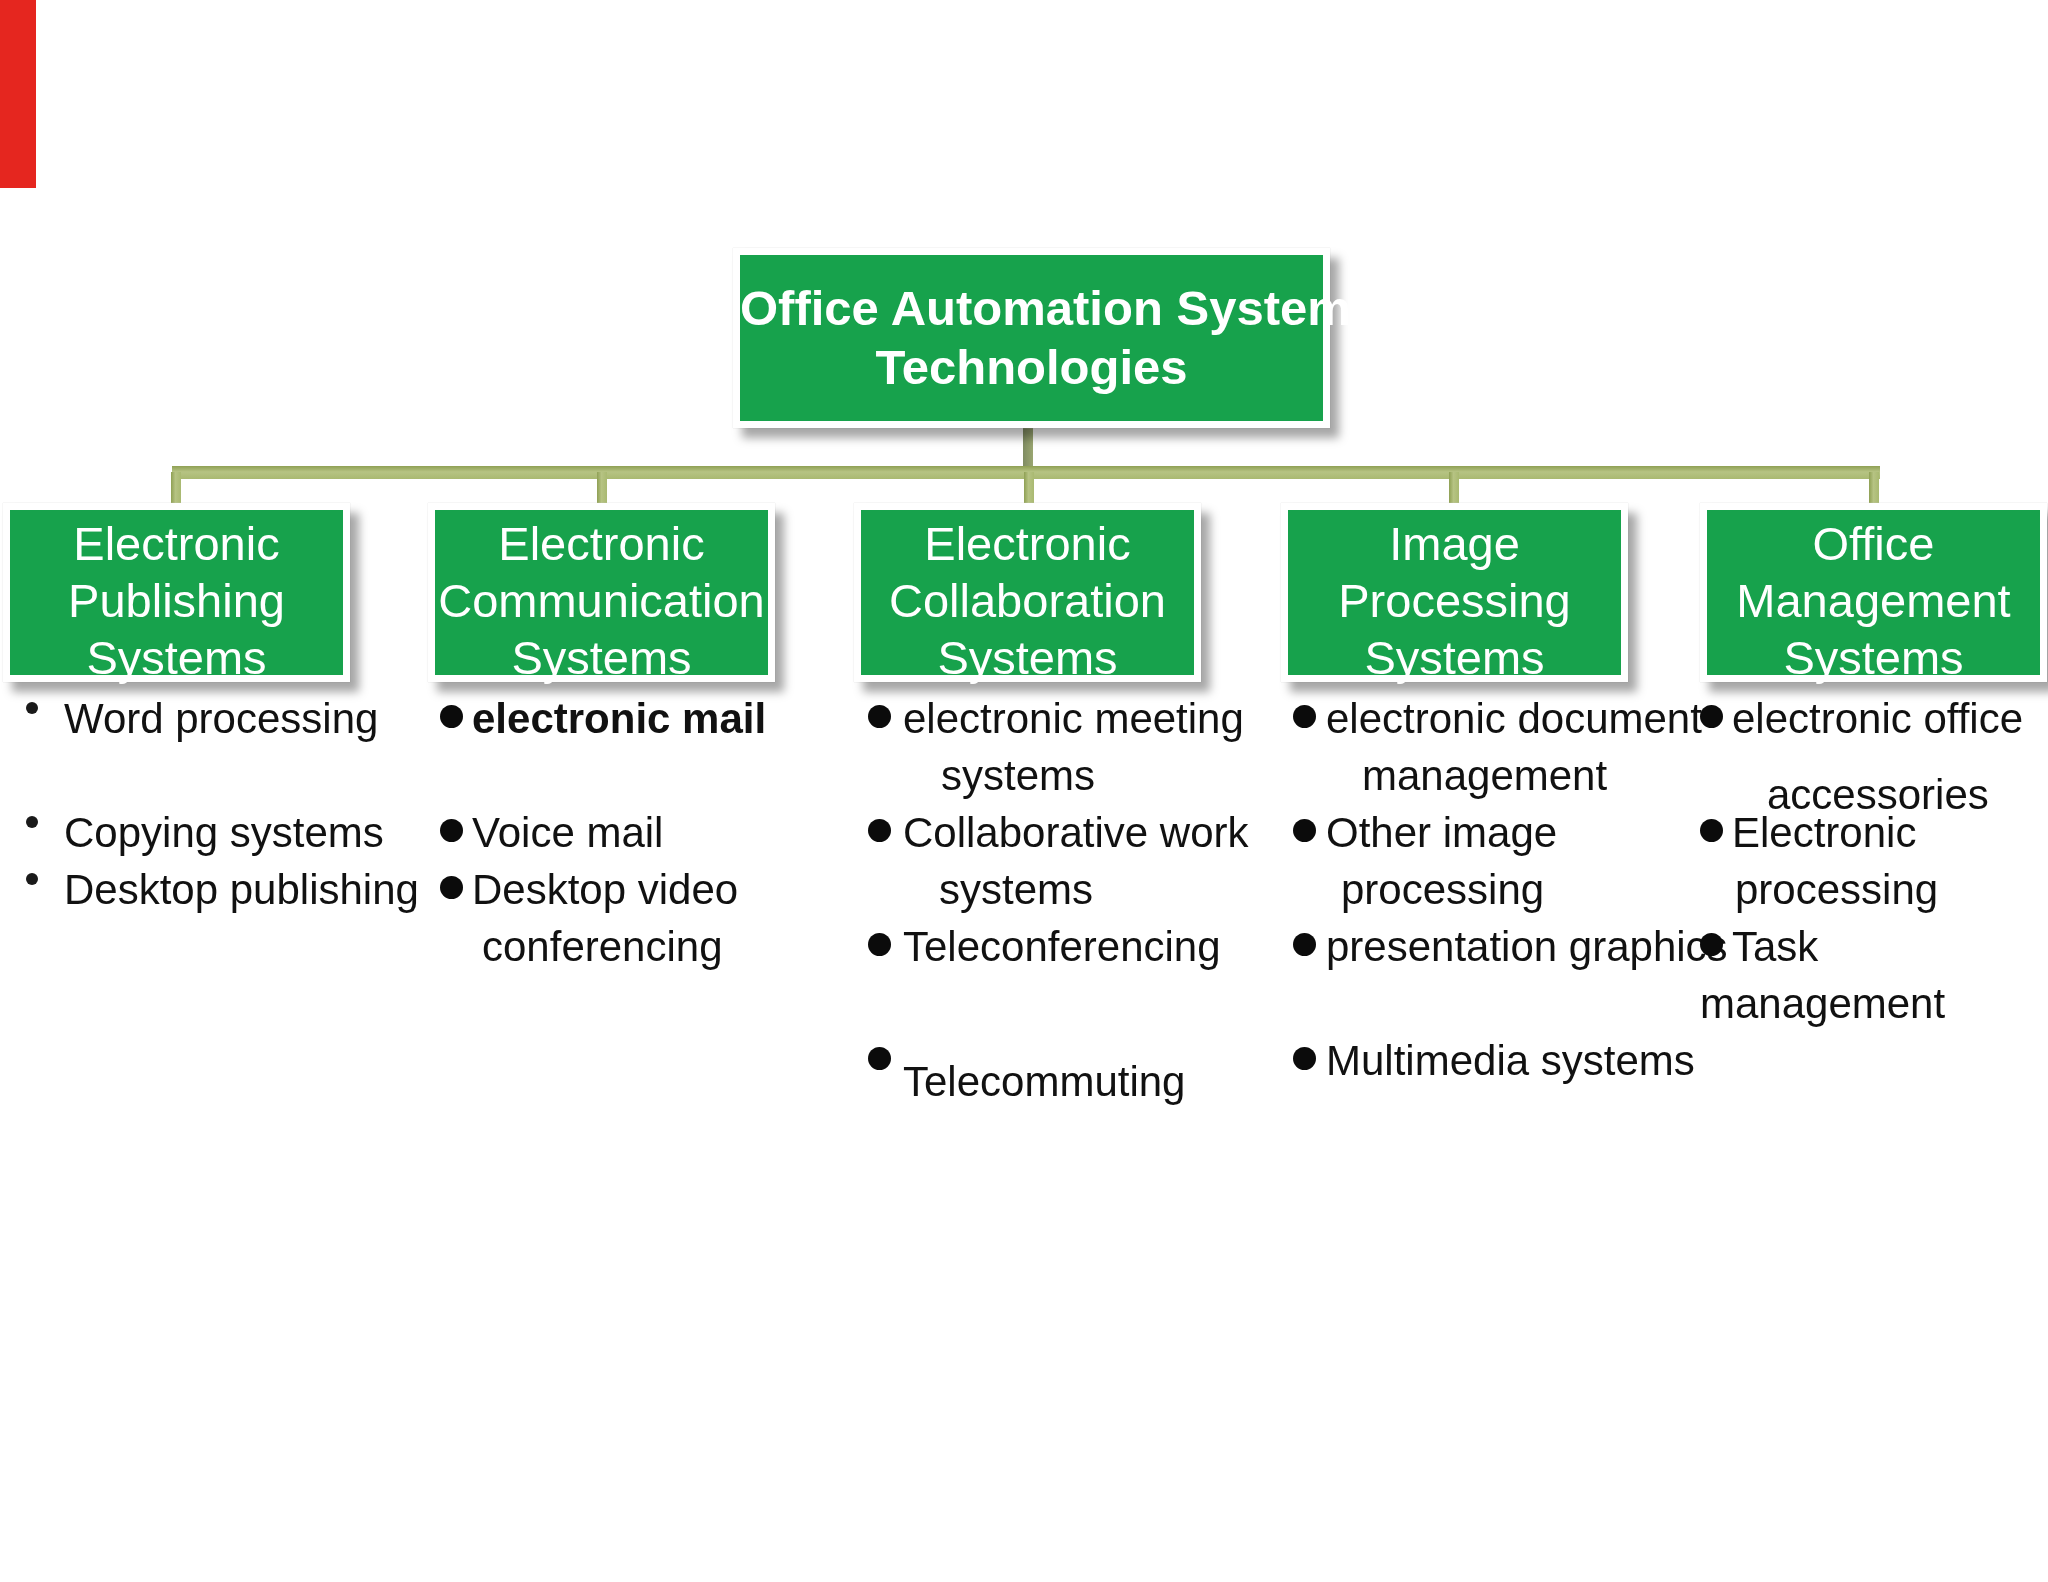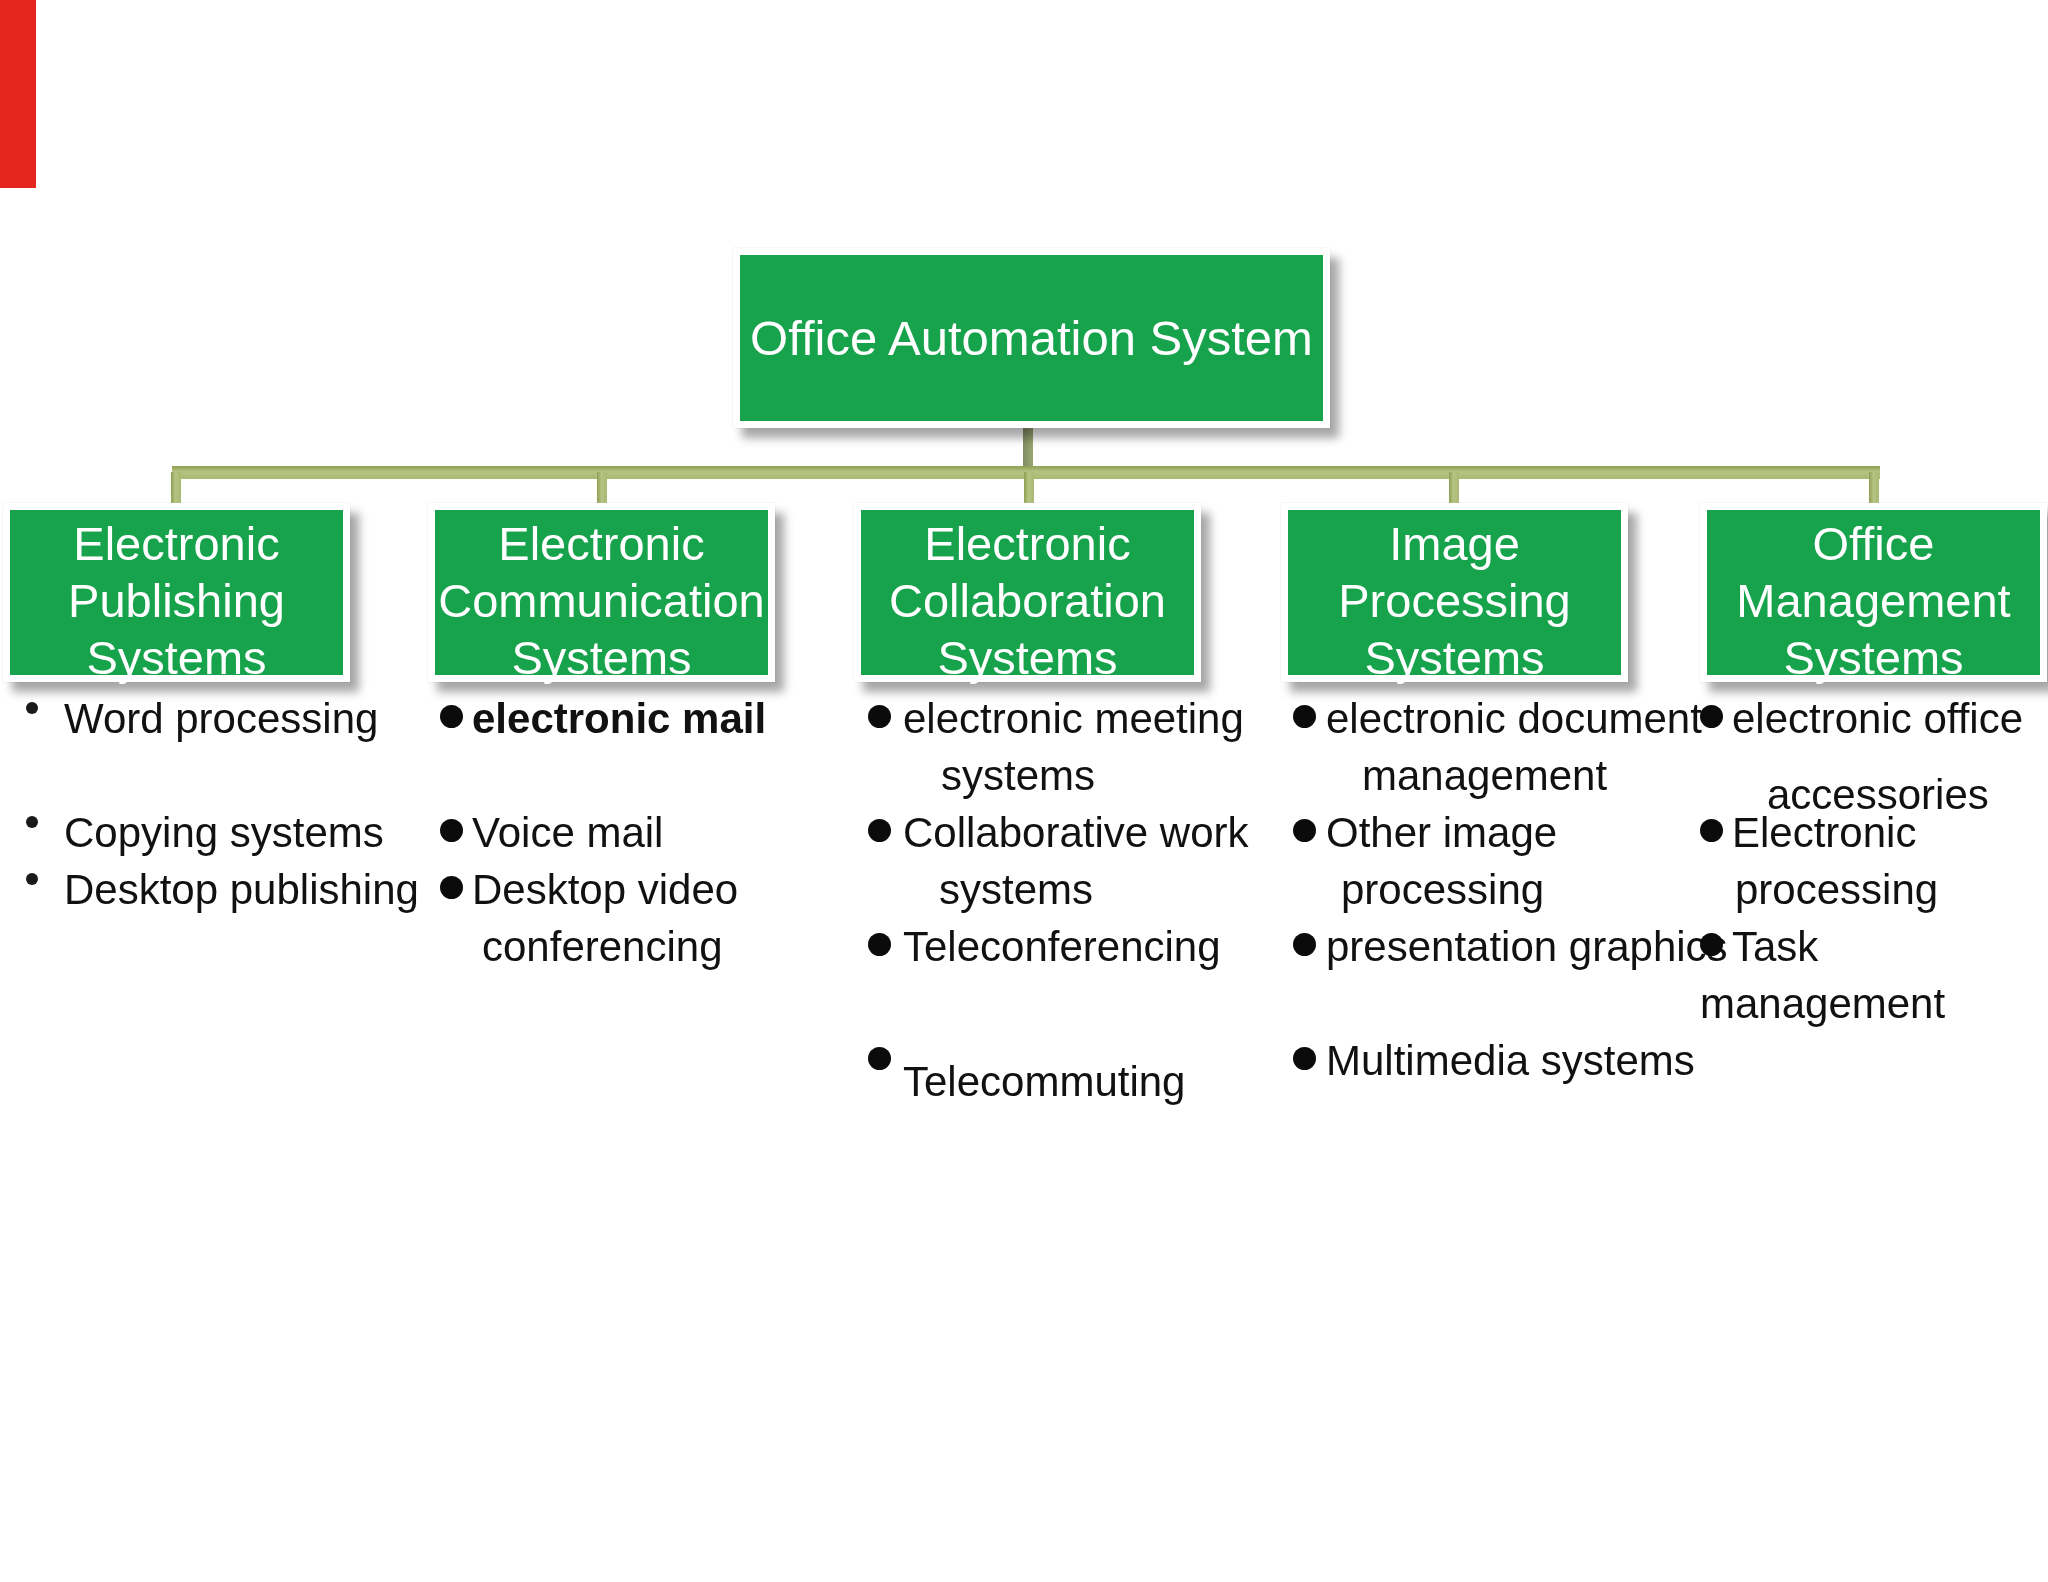--- a/index.html
+++ b/index.html
@@ -13,40 +13,41 @@
   .rail{position:absolute;background:linear-gradient(to bottom,#8fa054,#b6c383 45%,#a9b971);}
   .drop{position:absolute;background:linear-gradient(to right,#8fa054,#b6c383 45%,#a9b971);}
   .stub{position:absolute;background:linear-gradient(to right,#7f8c62,#9aa671);}
   
   .gbox{
     position:absolute;background:#17a24c;border:7px solid #ffffff;
     box-shadow:9px 10px 9px rgba(0,0,0,0.35), 0 0 1px #cfcfcf;
     box-sizing:border-box;color:#ffffff;text-align:center;
   }
   .gbox .tline{line-height:57px;font-size:47px;white-space:nowrap;}
-  #root-box{display:flex;flex-direction:column;justify-content:center;}
+  #root-box{display:flex;flex-direction:column;justify-content:center;font-weight:bold;}
   #root-box .tline{font-size:49px;line-height:59px;}
   .branch-box{padding-top:5px;}
   
   .list-line{position:absolute;height:57px;font-size:42px;line-height:57px;color:#111111;white-space:nowrap;}
   .dot-lg{position:absolute;width:23px;height:23px;border-radius:50%;background:#0b0b0b;}
   .dot-sm{position:absolute;width:12px;height:12px;border-radius:50%;background:#1a1a1a;}
 </style>
 </head>
 <body>
 
 <div id="canvas">
 
   <div class="red-strip" style="background: rgb(229, 38, 31);"></div>
 
   <div class="stub" style="left:1023px;top:428px;width:10px;height:40px;"></div>
   <div class="rail" style="left:172px;top:466px;width:1708px;height:13px;"></div>
 
   <div class="gbox" id="root-box" style="left: 733px; top: 248px; width: 597px; height: 180px; background: rgb(23, 162, 76); color: rgb(255, 255, 255);">
     <div class="tline">Office Automation System</div>
+    <div class="tline">Technologies</div>
   </div>
 
   <div id="built">
       <div class="drop" style="left: 171px; top: 472px; width: 10px; height: 37px;"></div>
       <div class="gbox branch-box" style="left: 3px; top: 503px; width: 347px; height: 179px; background: rgb(23, 162, 76); color: rgb(255, 255, 255);">
         <div class="tline">Electronic</div>
         <div class="tline">Publishing</div>
         <div class="tline">Systems</div>
       </div>
       <div class="dot-sm" style="left: 26px; top: 702px;"></div>

